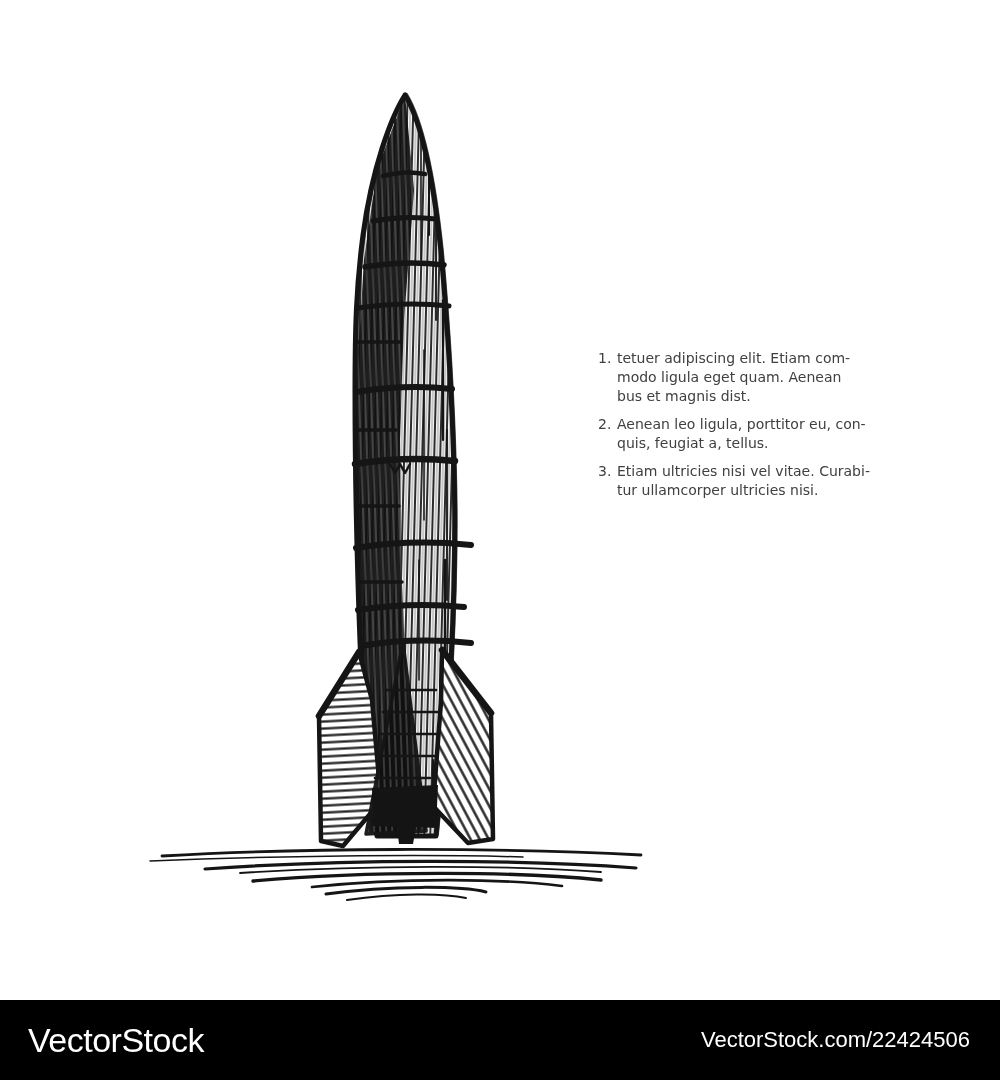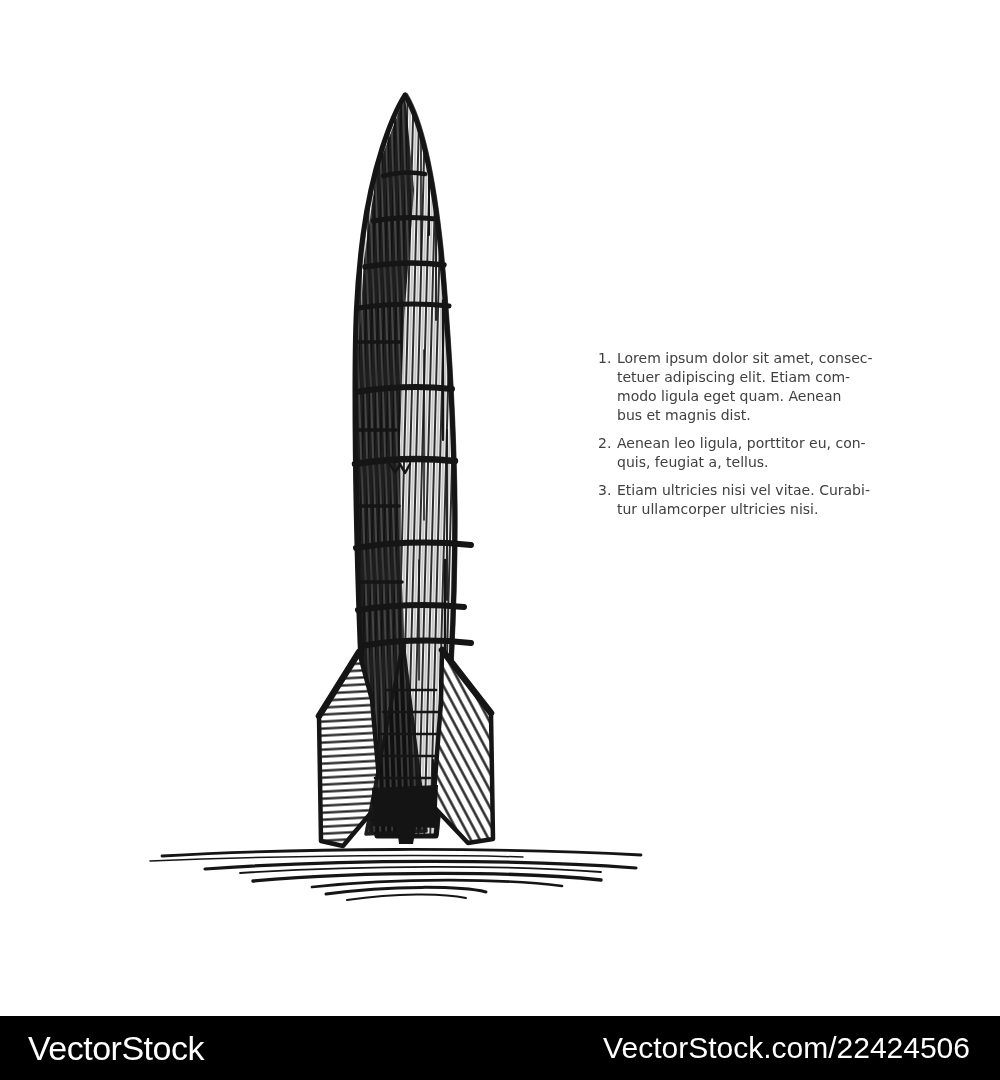--- a/index.html
+++ b/index.html
@@ -12,27 +12,27 @@
   .annotations{
     position:absolute;left:598px;top:349px;z-index:2;
     color:#404040;font-size:14px;line-height:19px;
   }
   .ann-item{display:flex;margin-top:9px;}
   .ann-item:first-child{margin-top:0;}
   .ann-num{width:19px;flex:none;}
   .ann-lines div{white-space:nowrap;}
   
   .footer{
-    position:absolute;left:0;right:0;bottom:0;height:64px;z-index:3;
+    position:absolute;left:0;right:0;bottom:0;height:80px;z-index:3;
     background:#000000;display:flex;align-items:center;justify-content:space-between;
     padding:0 30px 0 28px;box-sizing:border-box;
     font-family:"Liberation Sans", sans-serif;color:#ffffff;
   }
   .footer .logo{font-size:34px;letter-spacing:-0.5px;}
-  .footer .url{font-size:30px;}
+  .footer .url{font-size:22px;}
 </style>
 </head>
 <body>
 
 <svg class="sketch-layer" viewBox="0 0 1000 1080" xmlns="http://www.w3.org/2000/svg">
   <defs>
     <pattern id="hatchV" width="6" height="9" patternUnits="userSpaceOnUse" patternTransform="rotate(1.5)">
       <path d="M2,0 V9" stroke="#151515" stroke-width="2.1"></path>
       <path d="M5,0 V9" stroke="#151515" stroke-width="1" opacity="0.55"></path>
     </pattern>
@@ -148,21 +148,20 @@
     <path d="M312,887 C405,877 505,879 562,886" stroke-width="2.6"></path>
     <path d="M326,894 C392,885 462,886 486,892" stroke-width="3"></path>
     <path d="M347,900 C397,893 443,893 466,898" stroke-width="2"></path>
   </g>
 </svg>
 
 <div class="annotations">
   <div class="ann-item">
     <span class="ann-num">1.</span>
     <div class="ann-lines">
-      <div>Lorem ipsum dolor sit amet, consec-</div>
       <div>tetuer adipiscing elit. Etiam com-</div>
       <div>modo ligula eget quam. Aenean</div>
       <div>bus et magnis dist.</div>
     </div>
   </div>
   <div class="ann-item">
     <span class="ann-num">2.</span>
     <div class="ann-lines">
       <div>Aenean leo ligula, porttitor eu, con-</div>
       <div>quis, feugiat a, tellus.</div>

